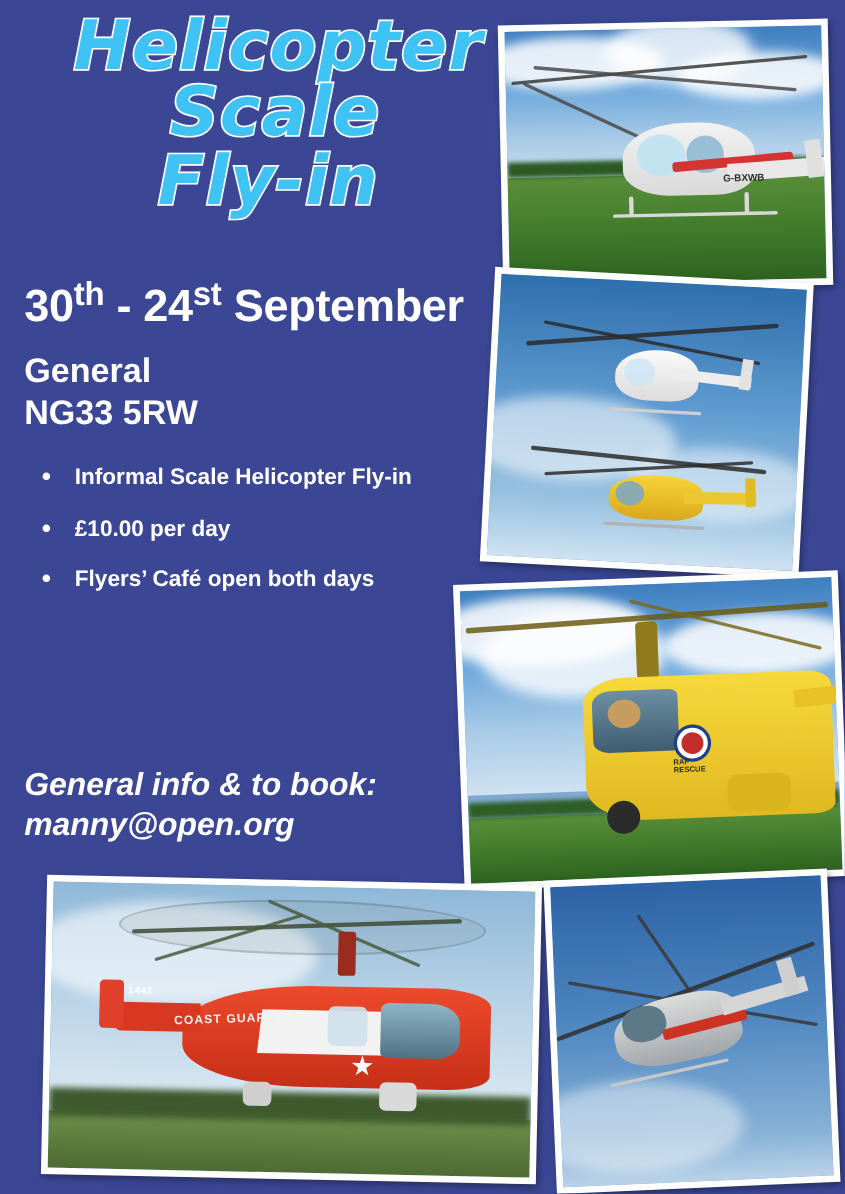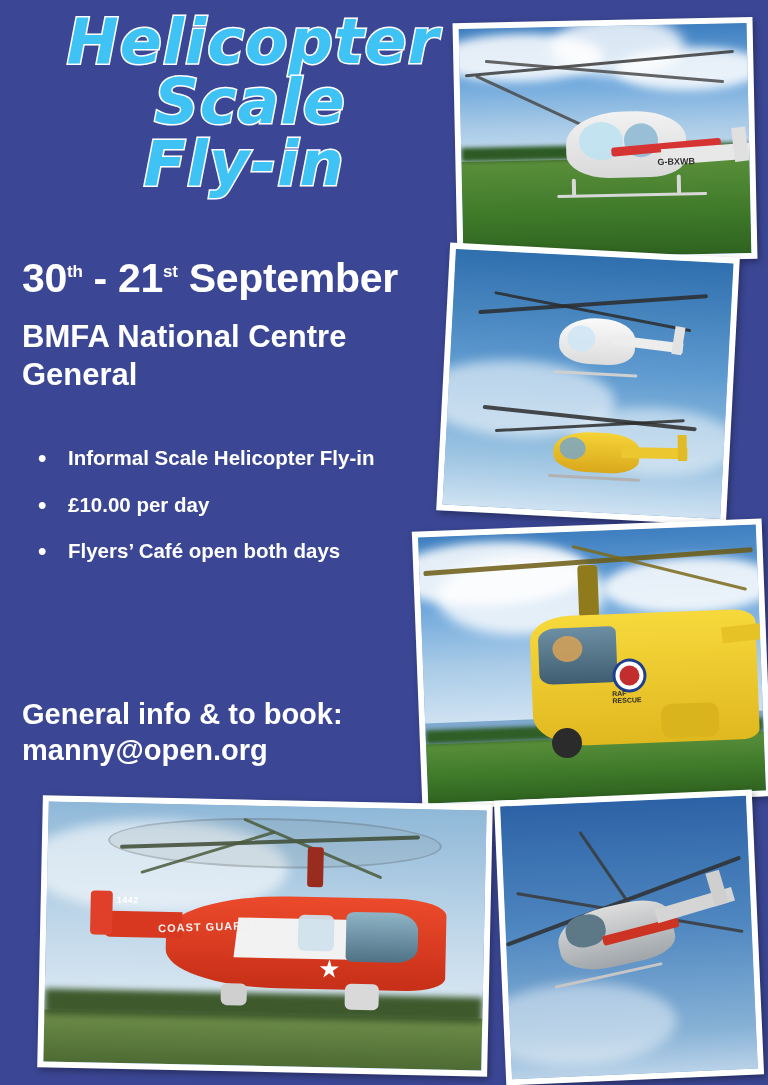--- a/index.html
+++ b/index.html
@@ -49,41 +49,41 @@
     position: absolute;
     left: 22px;
     top: 255px;
     color: #ffffff;
     font-size: 41px;
     font-weight: bold;
     letter-spacing: -0.3px;
     z-index: 5;
   }
   .date-line sup {
-    font-size: 17px;
+    font-size: 30px;
     vertical-align: super;
     line-height: 0;
   }
 
   .address {
     position: absolute;
     left: 22px;
     top: 318px;
     color: #ffffff;
     font-size: 31px;
     font-weight: bold;
     line-height: 1.22;
     z-index: 5;
   }
 
   
   .bullets {
     position: absolute;
     left: 22px;
-    top: 445px;
+    top: 421px;
     width: 400px;
     z-index: 5;
     margin: 0;
     padding: 0;
     list-style: none;
   }
   .bullets li {
     position: relative;
     color: #ffffff;
     font-size: 20.5px;
@@ -104,20 +104,21 @@
   
   .contact {
     position: absolute;
     left: 22px;
     top: 697px;
     color: #ffffff;
     font-size: 29px;
     font-weight: bold;
     line-height: 1.23;
     z-index: 5;
+    font-style: italic;
   }
 
   
   .photo {
     position: absolute;
     background: #ffffff;
     box-shadow: 2px 3px 7px rgba(0,0,0,0.35);
     overflow: hidden;
     z-index: 3;
   }
@@ -330,25 +331,25 @@
       <div class="skid" style="left:46px; top:172px; width:110px; transform:rotate(-10deg); background:#c6c6c6;"></div>
     </div>
   </div>
 
   <div class="title-block">
     <div class="title-line title-2">Helicopter</div>
     <div class="title-line title-1">Scale</div>
     <div class="title-line title-3">Fly-in</div>
   </div>
 
-  <div class="date-line"><span>30</span><sup>th</sup><span> - </span><span>21</span><sup>st</sup><span> September</span></div>
+  <div class="date-line"><span>30</span><sup>th</sup><span> - </span><span>24</span><sup>st</sup><span> September</span></div>
 
   <div class="address">
-    <div>BMFA National Centre</div>
     <div>General</div>
+    <div>NG33 5RW</div>
   </div>
 
   <ul class="bullets">
     <li>Informal Scale Helicopter Fly-in</li>
     <li>£10.00 per day</li>
     <li>Flyers’ Café open both days</li>
   </ul>
 
   <div class="contact">
     <div>General info &amp; to book:</div>

